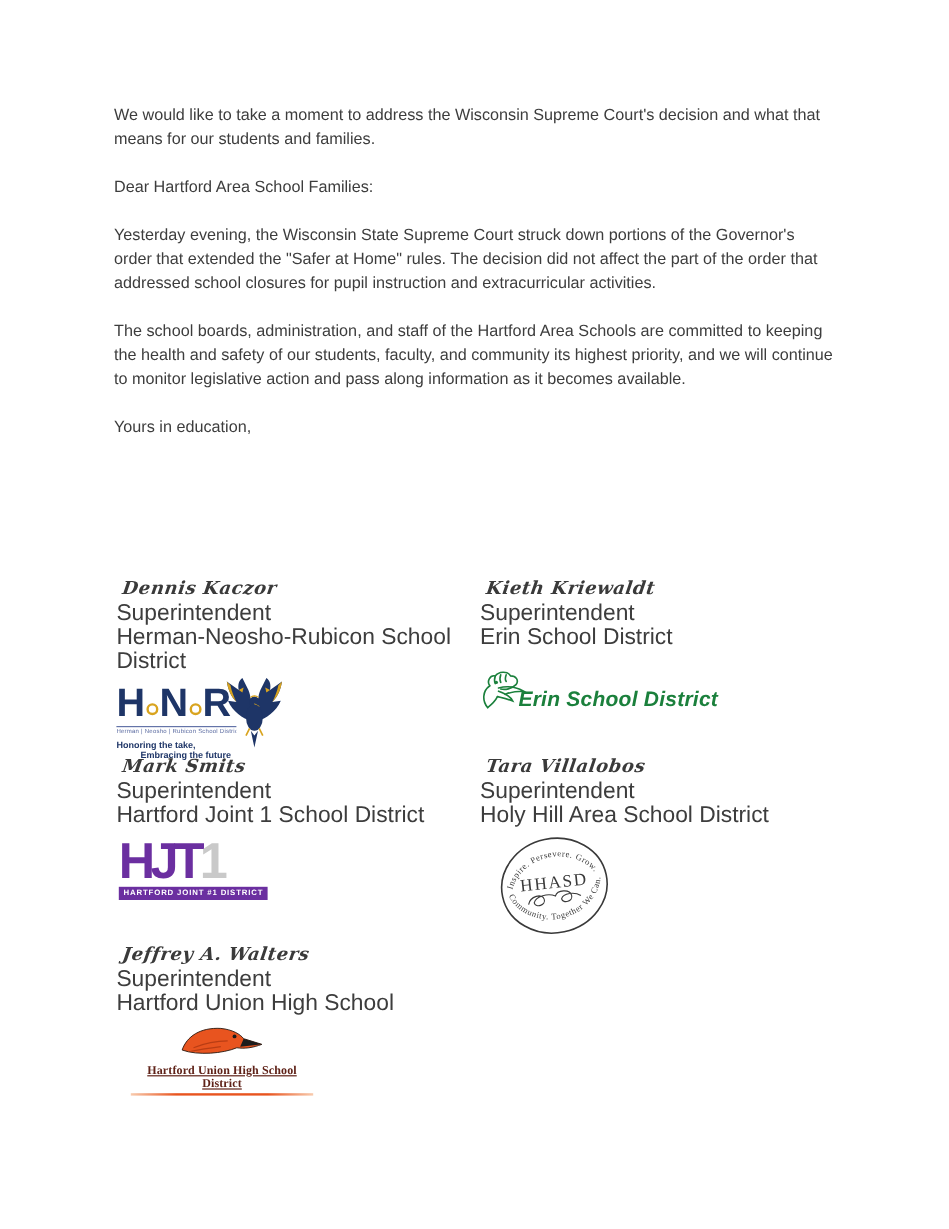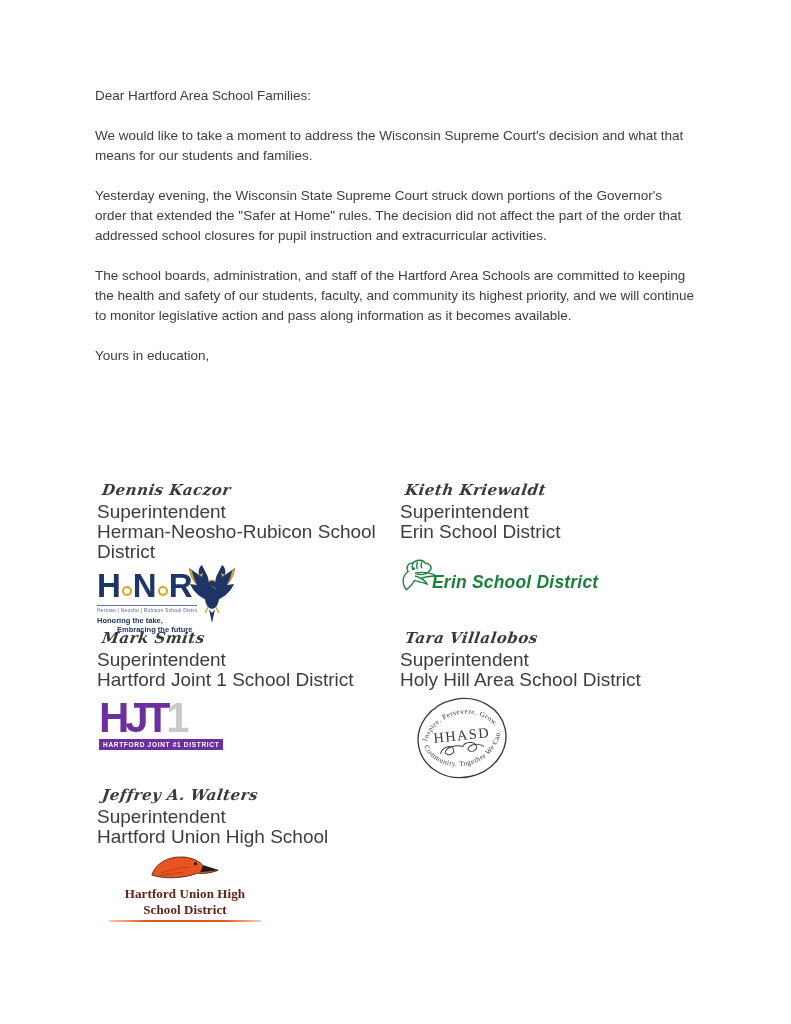--- a/index.html
+++ b/index.html
@@ -35,31 +35,31 @@
   .erin { margin-top:16px; display:flex; align-items:flex-end; width:max-content; }
   .erin-text { font-size:17.5px; font-weight:bold; font-style:italic; margin-left:-8px; margin-bottom:1px; letter-spacing:0.2px; }
   
   .hjt1 { margin-top:10px; width:max-content; margin-left:2px; }
   .hjt-letters { font-size:42px; font-weight:800; letter-spacing:-4px; line-height:36px; }
   .hjt-banner { color:#ffffff; font-size:6.5px; font-weight:bold; letter-spacing:0.7px; padding:2px 4px; margin-top:3px; width:max-content; }
   
   .hhasd { margin-top:2px; margin-left:6px; }
   
   .huhs { margin-top:5px; margin-left:12px; width:152px; text-align:center; }
-  .huhs-text { font-family:"Liberation Serif", serif; font-weight:bold; font-size:13px; margin-top:1px; letter-spacing:0.1px; }
+  .huhs-text { font-family:"Liberation Serif", serif; font-weight:bold; font-size:10px; margin-top:1px; letter-spacing:0.1px;text-decoration:underline; }
   .huhs-line { height:2px; margin-top:2px; background:linear-gradient(90deg,#f8cbae 0%,#e8541f 25%,#e8541f 75%,#f8cbae 100%); }
 </style>
 </head>
 <body>
 
 <div class="page">
 
   <div class="letter">
+    <p>We would like to take a moment to address the Wisconsin Supreme Court's decision and what that means for our students and families.</p>
     <p>Dear Hartford Area School Families:</p>
-    <p>We would like to take a moment to address the Wisconsin Supreme Court's decision and what that means for our students and families.</p>
     <p>Yesterday evening, the Wisconsin State Supreme Court struck down portions of the Governor's order that extended the "Safer at Home" rules. The decision did not affect the part of the order that addressed school closures for pupil instruction and extracurricular activities.</p>
     <p>The school boards, administration, and staff of the Hartford Area Schools are committed to keeping the health and safety of our students, faculty, and community its highest priority, and we will continue to monitor legislative action and pass along information as it becomes available.</p>
     <p>Yours in education,</p>
   </div>
 
   <div class="sig" id="sig-kaczor">
     <div class="sig-name">Dennis Kaczor</div>
     <div class="sig-line">Superintendent</div>
     <div class="sig-line">Herman-Neosho-Rubicon School District</div>
     <div class="hnr">

